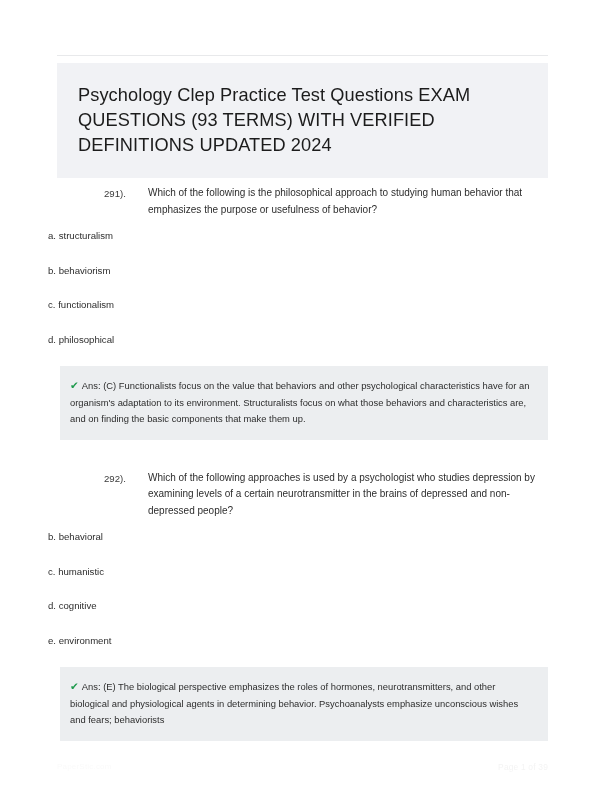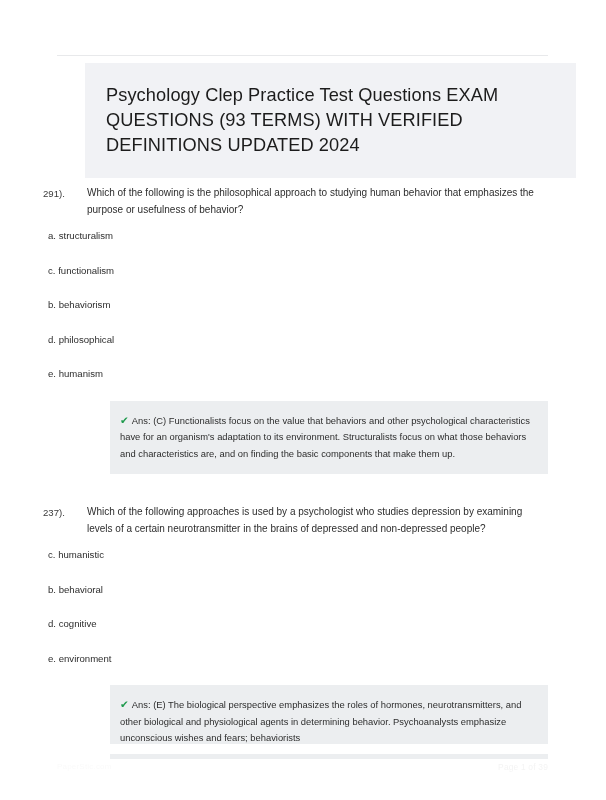--- a/index.html
+++ b/index.html
@@ -30,21 +30,20 @@
     height: 1px;
     background: #e8e9eb;
   }
   .title-banner {
     position: absolute;
     top: 63px;
     left: 57px;
     width: 491px;
     padding: 20px 21px 20px 21px;
     background: #f1f2f5;
-    margin-left: 28px;
   }
   .title-text {
     font-size: 18.2px;
     line-height: 25px;
     color: #1c1c1c;
     font-weight: 400;
     letter-spacing: 0.1px;
     white-space: pre-wrap;
   }
   .content {
@@ -53,21 +52,21 @@
     left: 0;
     width: 606px;
   }
   .qblock {
     position: relative;
     margin-bottom: 0;
   }
   .qrow {
     display: flex;
     align-items: flex-start;
-    padding-left: 43px;
+    padding-left: 104px;
     padding-right: 58px;
   }
   .qnum {
     width: 44px;
     flex: 0 0 44px;
     font-size: 9.6px;
     color: #3a3a3a;
     line-height: 16.5px;
     padding-top: 1px;
   }
@@ -81,21 +80,21 @@
     padding-left: 48px;
     padding-top: 10px;
   }
   .option {
     font-size: 9.6px;
     line-height: 16px;
     color: #2d2d2d;
     margin-bottom: 18.5px;
   }
   .ansbox {
-    margin-left: 110px;
+    margin-left: 60px;
     margin-right: 58px;
     background: #eceef0;
     padding: 11px 14px 12px 10px;
   }
   .anstext {
     font-size: 9.4px;
     line-height: 16.5px;
     color: #2d2d2d;
   }
   .check {
@@ -150,39 +149,38 @@
 
   <div class="content">
 
     <div class="qblock">
       <div class="qrow">
         <div class="qnum">291).</div>
         <div class="qtext">Which of the following is the philosophical approach to studying human behavior that emphasizes the purpose or usefulness of behavior?</div>
       </div>
       <div class="options">
         <div class="option">a. structuralism</div>
+        <div class="option">b. behaviorism</div>
         <div class="option">c. functionalism</div>
-        <div class="option">b. behaviorism</div>
         <div class="option">d. philosophical</div>
-        <div class="option">e. humanism</div>
       </div>
       <div class="ansbox">
         <div class="anstext"><span class="check">✔</span><span>Ans: (C) Functionalists focus on the value that behaviors and other psychological characteristics have for an organism's adaptation to its environment. Structuralists focus on what those behaviors and characteristics are, and on finding the basic components that make them up.</span></div>
       </div>
       <div class="spacer-after-ans"></div>
     </div>
 
     <div class="qblock">
       <div class="qrow">
-        <div class="qnum">237).</div>
+        <div class="qnum">292).</div>
         <div class="qtext">Which of the following approaches is used by a psychologist who studies depression by examining levels of a certain neurotransmitter in the brains of depressed and non-depressed people?</div>
       </div>
       <div class="options">
+        <div class="option">b. behavioral</div>
         <div class="option">c. humanistic</div>
-        <div class="option">b. behavioral</div>
         <div class="option">d. cognitive</div>
         <div class="option">e. environment</div>
       </div>
       <div class="ansbox">
         <div class="anstext"><span class="check">✔</span><span>Ans: (E) The biological perspective emphasizes the roles of hormones, neurotransmitters, and other biological and physiological agents in determining behavior. Psychoanalysts emphasize unconscious wishes and fears; behaviorists</span></div>
       </div>
     </div>
 
   </div>
 

